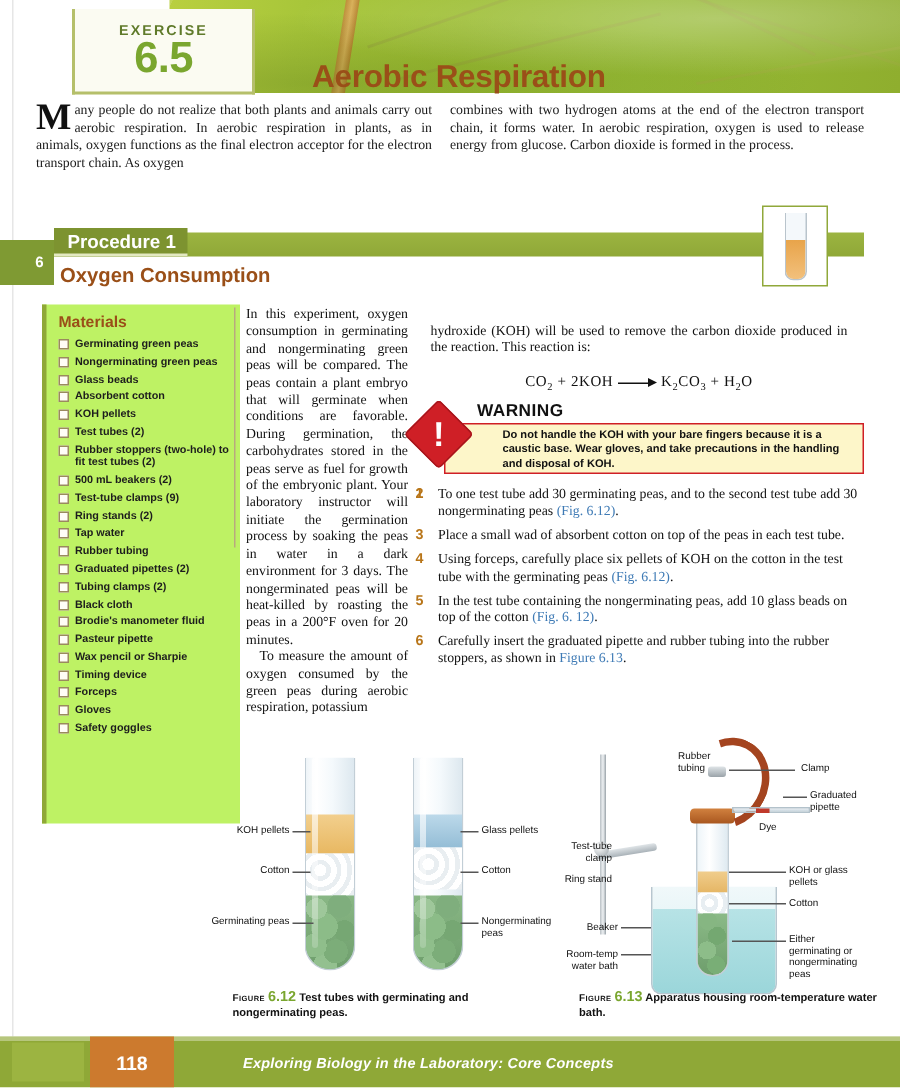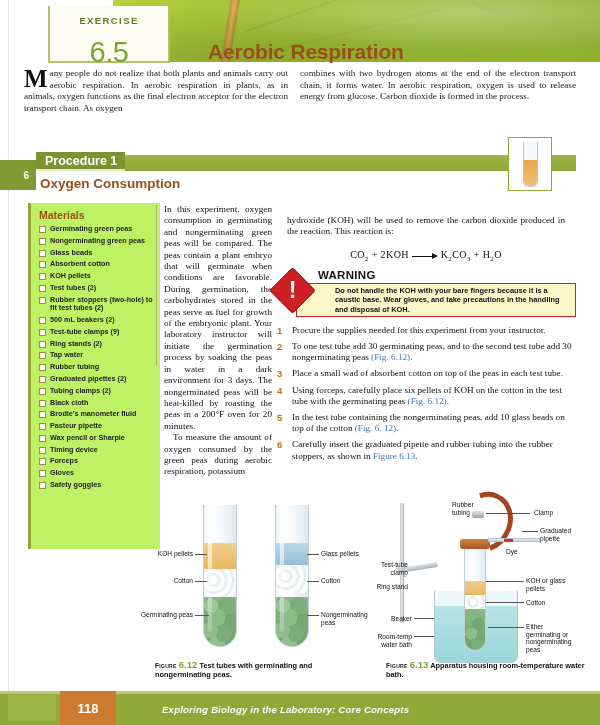--- a/index.html
+++ b/index.html
@@ -44,21 +44,21 @@
     background:#fbfbf2;border:2px solid #b5bf6a;border-top:none;
     box-sizing:border-box;text-align:center;
   }
   .exercise-word{
     font-family:"Liberation Sans", sans-serif;
     font-size:9.5px;letter-spacing:1.4px;font-weight:bold;color:#5f7a2a;
     margin-top:9px;
   }
   .exercise-num{
     font-family:"Liberation Sans", sans-serif;
-    font-weight:normal;font-size:29px;color:#7aa62f;line-height:26px;margin-top:13px;
+    font-weight:bold;font-size:29px;color:#7aa62f;line-height:26px;margin-top:0;
     letter-spacing:-0.5px;
   }
 
   
   .main-title{
     position:absolute;left:168px;top:40px;
     font-family:"Liberation Sans", sans-serif;
     font-size:21px;font-weight:bold;color:#9a4f18;letter-spacing:-0.2px;margin-left:40px;
   }
 
@@ -383,21 +383,21 @@
     <div class="warning-wrap">
       <div class="warn-box">
         <span>Do not handle the KOH with your bare fingers because it is a caustic base. Wear gloves, and take precautions in the handling and disposal of KOH.</span>
       </div>
       <div class="warn-diamond"></div>
       <div class="warn-bang">!</div>
       <div class="warn-title">WARNING</div>
     </div>
 
     <ol class="steps" id="steps-list">
-        <li><span class="n">1</span><span>Procure the supplies needed for this experiment from your instructor.</span></li>
+        <li><span class="n">1</span></li>
         <li><span class="n">2</span><span>To one test tube add 30 germinating peas, and to the second test tube add 30 nongerminating peas </span><span class="figref">(Fig. 6.12)</span><span>.</span></li>
         <li><span class="n">3</span><span>Place a small wad of absorbent cotton on top of the peas in each test tube.</span></li>
         <li><span class="n">4</span><span>Using forceps, carefully place six pellets of KOH on the cotton in the test tube with the germinating peas </span><span class="figref">(Fig. 6.12)</span><span>.</span></li>
         <li><span class="n">5</span><span>In the test tube containing the nongerminating peas, add 10 glass beads on top of the cotton </span><span class="figref">(Fig. 6. 12)</span><span>.</span></li>
         <li><span class="n">6</span><span>Carefully insert the graduated pipette and rubber tubing into the rubber stoppers, as shown in </span><span class="figref">Figure 6.13</span><span>.</span></li>
       </ol>
   </div>
 
   <div class="fig612">
     <div class="tube t1">

